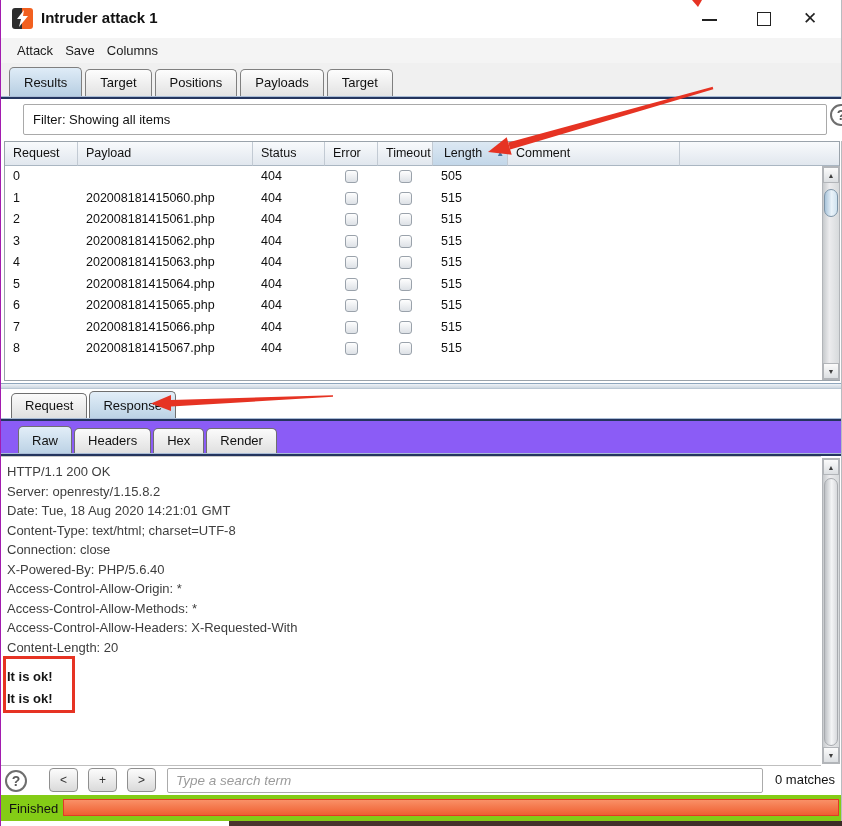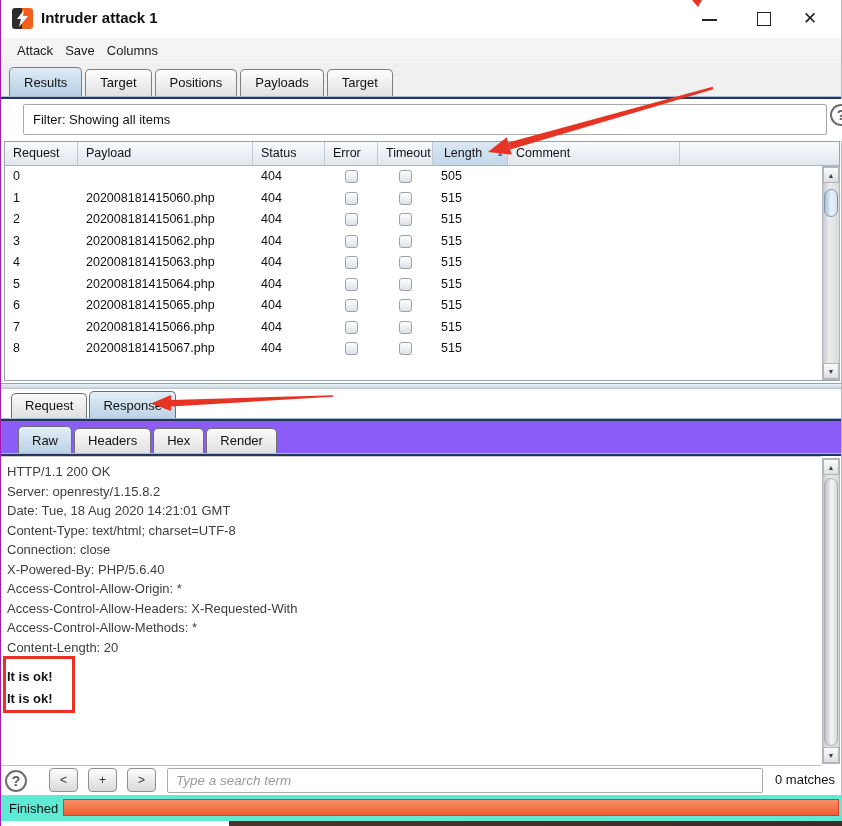--- a/index.html
+++ b/index.html
@@ -110,21 +110,21 @@
     line-height:22px; border:1px solid #8f8f8f; border-radius:4px;
     background:linear-gradient(#fcfcfc,#dadada); cursor:pointer; }
   .sbtn-prev { left:48px; } .sbtn-plus { left:87px; } .sbtn-next { left:126px; }
   .search-input { position:absolute; left:166px; top:2px; width:596px; height:25px;
     border:1px solid #ababab; border-radius:2px; font-size:13.5px; padding:0 8px;
     font-family:"Liberation Sans", sans-serif; color:#111; }
   .search-input::placeholder { color:#9b9b9b; font-style:italic; }
   .matches { position:absolute; right:6px; top:6px; font-size:13px; color:#111; }
 
   
-  .statusrow { position:absolute; top:795px; left:0; width:100%; height:26px; background:#5eead4; }
+  .statusrow { position:absolute; top:795px; left:0; width:100%; height:26px; background:#84cc16; }
   .status-label { position:absolute; left:8px; top:6px; font-size:13px; color:#111; }
   .progress { position:absolute; left:62px; top:4px; width:776px; height:17px;
     border:1px solid #e03b28; background:#fff; }
   .progress-fill { width:100%; height:100%; background:linear-gradient(#f99067,#f2693a 60%,#ef5f31); }
   .shadow-strip { position:absolute; left:228px; top:821px; width:614px; height:5px;
     background:linear-gradient(90deg,#4a342e,#3c2b27); }
 </style>
 </head>
 <body>
 
@@ -326,22 +326,22 @@
 
   <div class="resp">
     <div id="resp-headers">
         <div class="resp-line">HTTP/1.1 200 OK</div>
         <div class="resp-line">Server: openresty/1.15.8.2</div>
         <div class="resp-line">Date: Tue, 18 Aug 2020 14:21:01 GMT</div>
         <div class="resp-line">Content-Type: text/html; charset=UTF-8</div>
         <div class="resp-line">Connection: close</div>
         <div class="resp-line">X-Powered-By: PHP/5.6.40</div>
         <div class="resp-line">Access-Control-Allow-Origin: *</div>
+        <div class="resp-line">Access-Control-Allow-Methods: *</div>
         <div class="resp-line">Access-Control-Allow-Headers: X-Requested-With</div>
-        <div class="resp-line">Access-Control-Allow-Methods: *</div>
         <div class="resp-line">Content-Length: 20</div>
       </div>
     <div class="resp-body" id="resp-body">
         <div class="resp-line">It is ok!</div>
         <div class="resp-line">It is ok!</div>
       </div>
   </div>
 
   <div class="vscroll vs-resp">
     <div class="sb-btn sb-up">▲</div>

